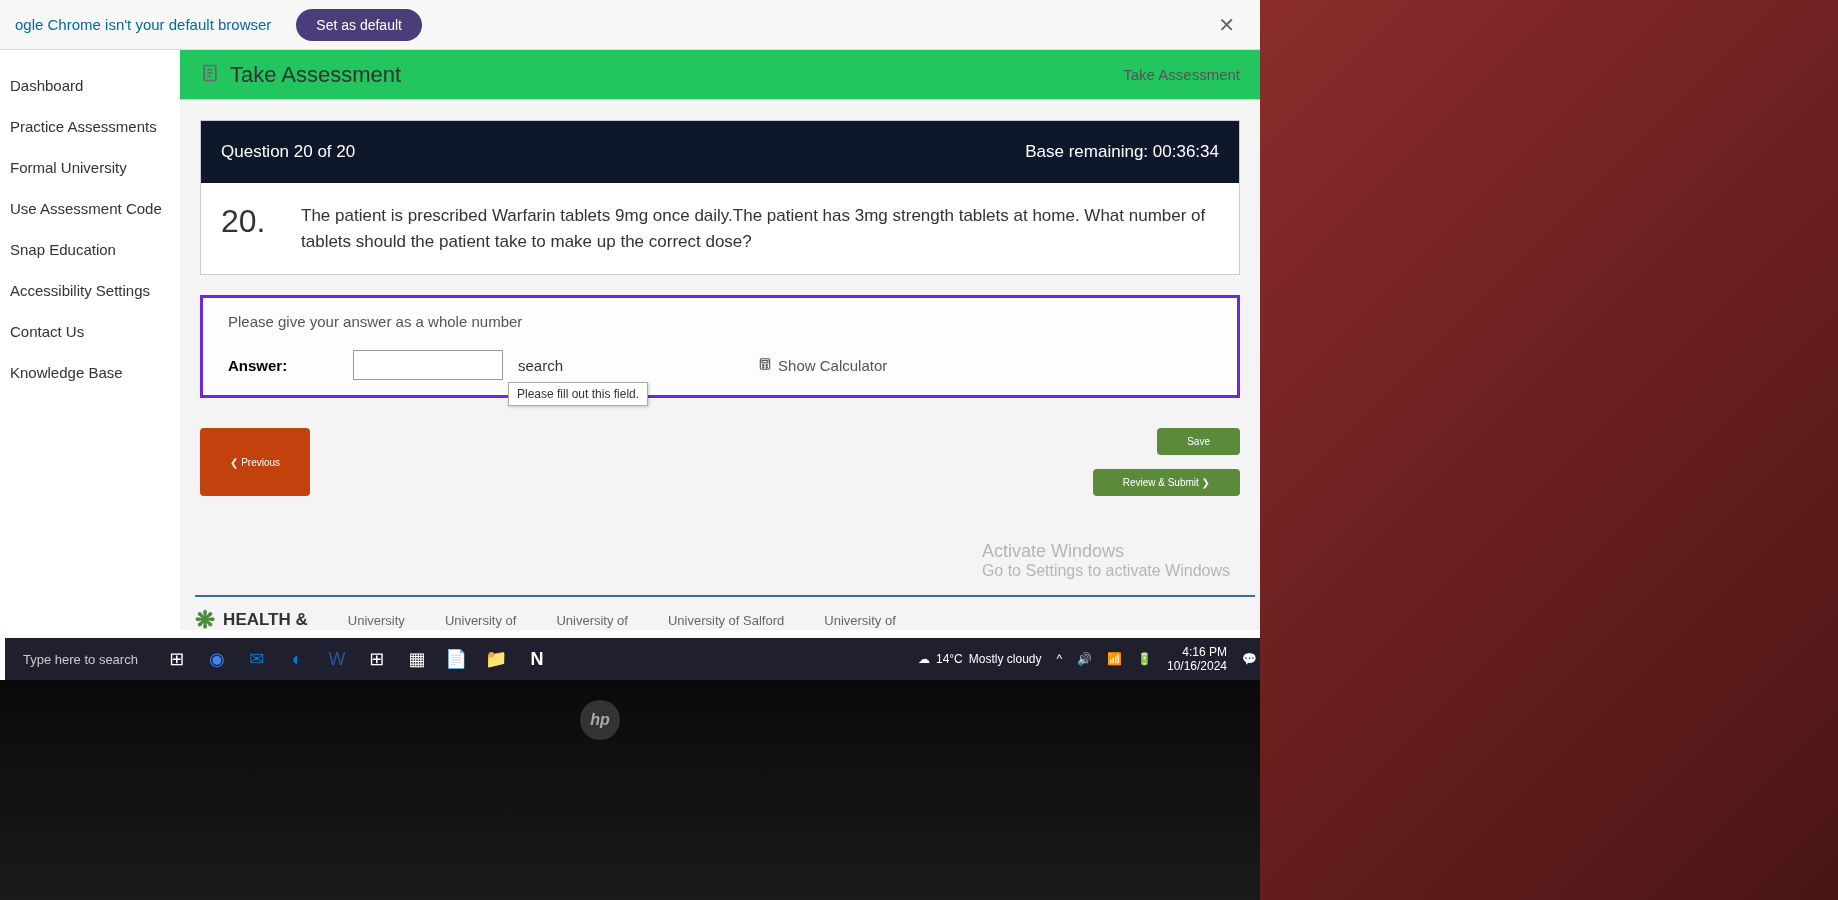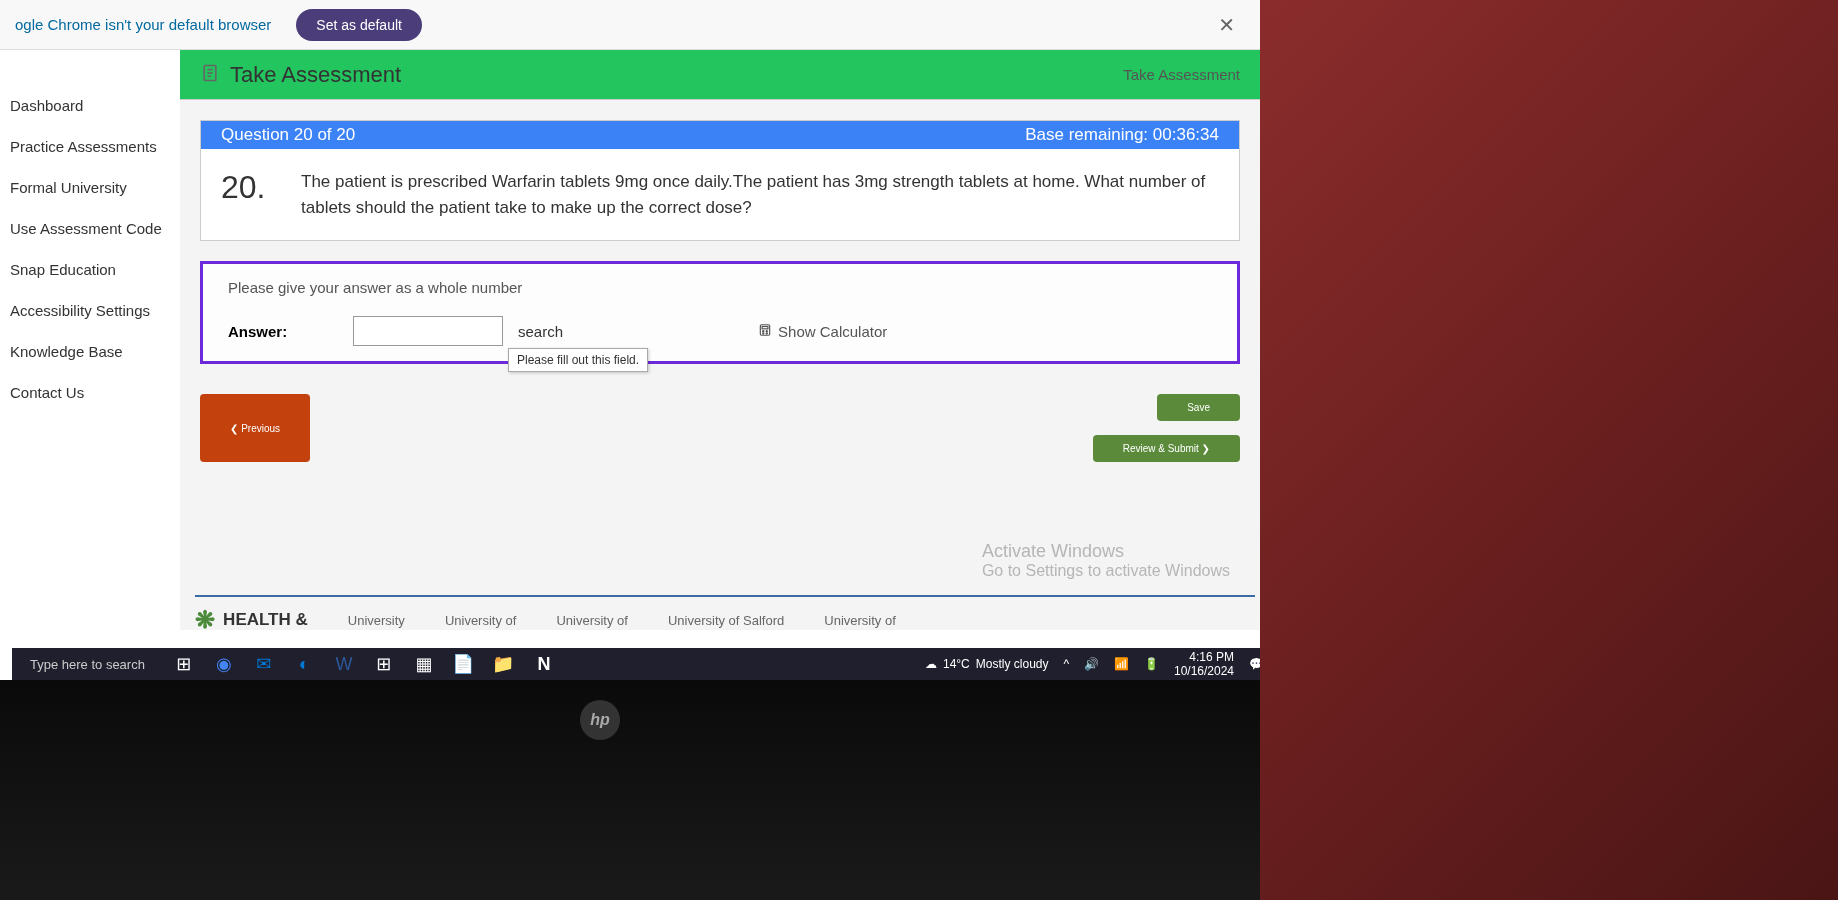--- a/index.html
+++ b/index.html
@@ -14,31 +14,31 @@
   
   .app-header { height: 50px; background: #2b2b2b; display: flex; align-items: center; padding: 0 15px; color: #fff; }
   .logo { font-size: 28px; font-weight: bold; color: #f0f0f0; }
   .hamburger { margin-left: 30px; font-size: 22px; cursor: pointer; }
   .header-right { margin-left: auto; display: flex; align-items: center; gap: 25px; }
   .bell-wrap { position: relative; cursor: pointer; }
   .bell-badge { position: absolute; top: -4px; right: -8px; background: #e67e22; color: #fff; font-size: 10px; border-radius: 8px; padding: 1px 5px; }
   .gear-icon, .avatar-icon { cursor: pointer; }
   
   .content-row { display: flex; height: calc(100% - 100px); }
-  .sidebar { width: 180px; background: #fff; padding: 15px 0; margin-top: 20px; }
+  .sidebar { width: 180px; background: #fff; padding: 15px 0; }
   .sidebar-item { padding: 12px 10px; font-size: 15px; color: #333; cursor: pointer; }
   
   .main-area { flex: 1; display: flex; flex-direction: column; background: #f4f4f4; }
   .page-title-row { height: 50px; background: #22c55e; border-bottom: 1px solid #ccc; display: flex; align-items: center; padding: 0 20px; }
   .page-title-icon { margin-right: 10px; color: #666; }
   .page-title-text { font-size: 22px; color: #333; }
   .page-breadcrumb { margin-left: auto; font-size: 15px; color: #555; }
   
   .question-container { margin: 20px; background: #fff; border: 1px solid #ccc; }
-  .question-header { background: #3b82f6; color: #fff; padding: 4px 20px; display: flex; justify-content: space-between; font-size: 17px; }
+  .question-header { background: #0f172a; color: #fff; padding: 21px 20px; display: flex; justify-content: space-between; font-size: 17px; }
   .question-body { padding: 20px; display: flex; gap: 20px; }
   .q-num { font-size: 32px; color: #333; min-width: 60px; }
   .q-text { font-size: 17px; color: #333; line-height: 1.5; }
   
   .answer-panel { margin: 0 20px 20px 20px; background: #fdfdfd; border: 3px solid #6d28d9; padding: 15px 25px; }
   .answer-instruction { font-size: 15px; color: #555; margin-bottom: 20px; }
   .answer-row { display: flex; align-items: center; gap: 15px; position: relative; }
   .answer-label { font-weight: bold; font-size: 15px; min-width: 110px; }
   .answer-input { width: 150px; height: 30px; border: 1px solid #999; padding: 0 6px; font-size: 14px; }
   .answer-unit { font-size: 15px; color: #333; }
@@ -52,21 +52,21 @@
   .btn-review { background: #5a8a3a; margin-top: 14px; }
   .right-btns { margin-left: auto; display: flex; flex-direction: column; align-items: flex-end; }
   
   .watermark { position: absolute; bottom: 100px; right: 30px; color: rgba(120,120,120,0.5); font-size: 16px; text-align: left; }
   .watermark .wm-title { font-size: 18px; }
   
   .footer-logos { position: absolute; bottom: 45px; left: 195px; width: 1060px; height: 40px; display: flex; align-items: center; gap: 40px; font-size: 13px; color: #666; border-top: 2px solid #3a6ba5; padding-top: 8px; }
   .health-logo { display: flex; align-items: center; gap: 8px; font-weight: bold; color: #333; font-size: 17px; }
   .tree-icon { color: #4a8a3a; font-size: 24px; }
   
-  .taskbar { position: absolute; bottom: 0; left: 12px; width: 1260px; height: 32px; background: #1f1f2e; display: flex; align-items: center; padding: 0 8px; color: #fff; font-size: 13px; justify-content: space-between; }
+  .taskbar { position: absolute; bottom: 0; left: 5px; width: 1260px; height: 42px; background: #1f1f2e; display: flex; align-items: center; padding: 0 8px; color: #fff; font-size: 13px; justify-content: space-between; }
   .taskbar-search { color: #ccc; padding: 0 10px; }
   .taskbar-icons { display: flex; gap: 12px; margin-left: 15px; }
   .taskbar-icon { width: 28px; height: 28px; display: flex; align-items: center; justify-content: center; cursor: pointer; font-size: 18px; }
   .taskbar-right { margin-left: auto; display: flex; align-items: center; gap: 15px; font-size: 12px; }
   .weather { display: flex; align-items: center; gap: 6px; }
   .clock { text-align: right; line-height: 1.2; }
   
   .physical-bg { position: absolute; top: 0; right: 0; width: 578px; height: 900px; background: linear-gradient(135deg, #8b2c2c 0%, #6b1f1f 50%, #4a1515 100%); }
   .laptop-edge { position: absolute; left: 0; top: 680px; width: 1260px; height: 220px; background: linear-gradient(#0a0a0a, #1a1a1a); }
   .hp-logo { position: absolute; left: 580px; top: 700px; width: 40px; height: 40px; border-radius: 50%; background: #333; display: flex; align-items: center; justify-content: center; color: #aaa; font-style: italic; font-size: 16px; font-weight: bold; }
@@ -84,22 +84,22 @@
 
 
   <div class="content-row">
     <div class="sidebar">
       <div class="sidebar-item">Dashboard</div>
       <div class="sidebar-item">Practice Assessments</div>
       <div class="sidebar-item">Formal University</div>
       <div class="sidebar-item">Use Assessment Code</div>
       <div class="sidebar-item">Snap Education</div>
       <div class="sidebar-item">Accessibility Settings</div>
+      <div class="sidebar-item">Contact Us</div>
       <div class="sidebar-item">Knowledge Base</div>
-      <div class="sidebar-item">Contact Us</div>
     </div>
 
     <div class="main-area">
       <div class="page-title-row">
         <span class="page-title-icon">
           <svg width="20" height="20" viewBox="0 0 24 24" fill="none" stroke="#666" stroke-width="2">
               <rect x="5" y="3" width="14" height="18" rx="1"></rect>
               <line x1="9" y1="8" x2="15" y2="8"></line>
               <line x1="9" y1="12" x2="15" y2="12"></line>
               <line x1="9" y1="16" x2="13" y2="16"></line>

